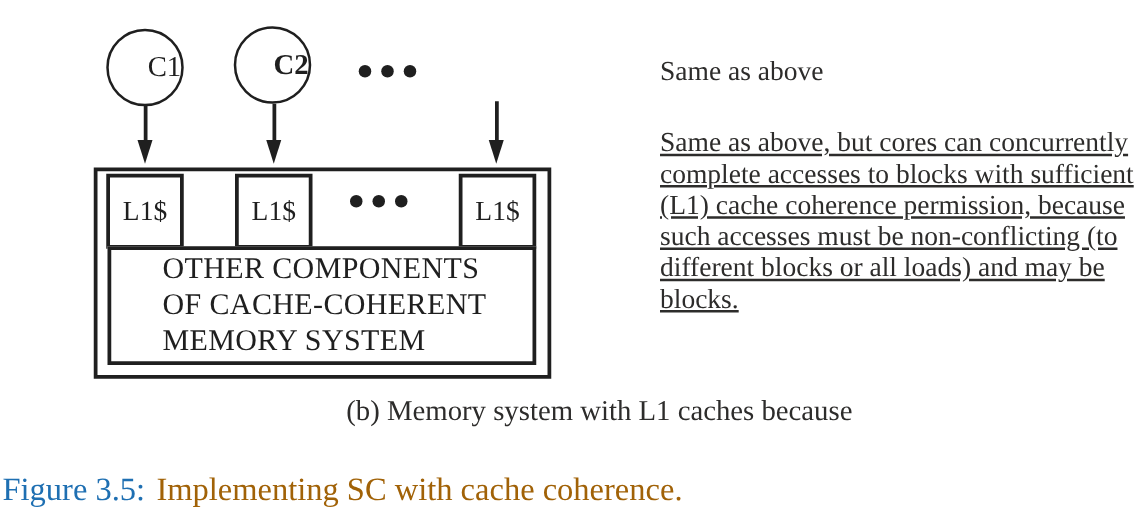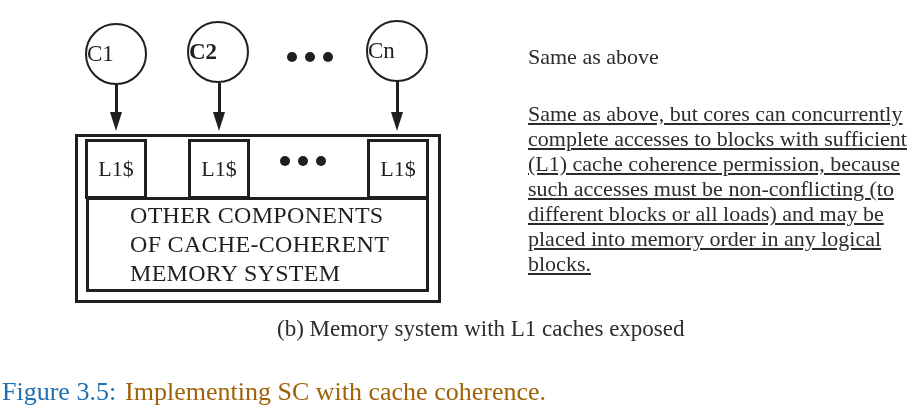--- a/index.html
+++ b/index.html
@@ -13,21 +13,21 @@
     color: #2d2c2b;
     overflow: hidden;
   }
 
   
   .core {
     position: absolute;
     width: 62px; height: 62px;
     border: 2px solid #1f1f1f;
     border-radius: 50%;
-    display: flex; align-items: center; justify-content: flex-start;
+    display: flex; align-items: center; justify-content: flex-end;
     font-size: 23px; color: #1f1f1f;
     background: #ffffff;
   }
 
   
   .arrow-shaft { position: absolute; width: 3px; background: #1f1f1f; }
   .arrow-head {
     position: absolute; width: 0; height: 0;
     border-left: 6px solid transparent;
     border-right: 6px solid transparent;
@@ -98,23 +98,20 @@
 <body>
 
 <div class="canvas">
 
   <div class="core" style="left:85px; top:23px;">
     <span>C1</span>
   </div>
   <div class="core" style="left:187px; top:21px;font-weight:bold;">
     <span>C2</span>
   </div>
-  <div class="core" style="left:366px; top:20px;">
-    <span>Cn</span>
-  </div>
 
   <div class="dots" style="left:287px; top:52px;">
     <span class="dot"></span>
     <span class="dot"></span>
     <span class="dot"></span>
   </div>
 
   <div class="arrow-shaft" style="left:114.5px; top:84px; height:30px;"></div>
   <div class="arrow-head" style="left:110px;  top:112px;"></div>
   <div class="arrow-shaft" style="left:217.5px; top:83px; height:31px;"></div>
@@ -148,23 +145,22 @@
   </div>
 
   <div class="note" style="top:44px;">Same as above</div>
 
   <div class="note" style="top:101px;text-decoration:underline;">
     <div>Same as above, but cores can concurrently</div>
     <div>complete accesses to blocks with sufficient</div>
     <div>(L1) cache coherence permission, because</div>
     <div>such accesses must be non-conflicting (to</div>
     <div>different blocks or all loads) and may be</div>
-    <div>placed into memory order in any logical</div>
     <div>blocks.</div>
   </div>
 
-  <div class="panel-caption">(b) Memory system with L1 caches exposed</div>
+  <div class="panel-caption">(b) Memory system with L1 caches because</div>
 
   <div class="fig-caption">
     <span class="fig-caption-label">Figure 3.5:</span><span class="fig-caption-text">Implementing SC with cache coherence.</span>
   </div>
 
 </div>
 
 </body></html>

